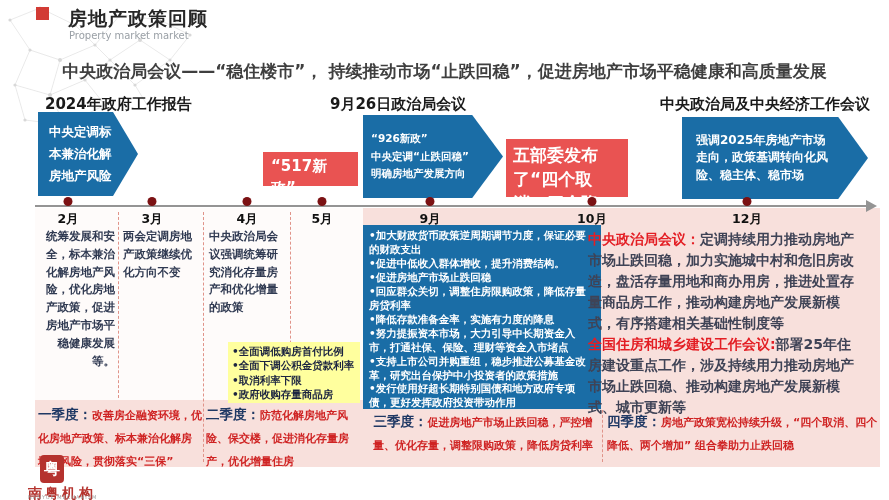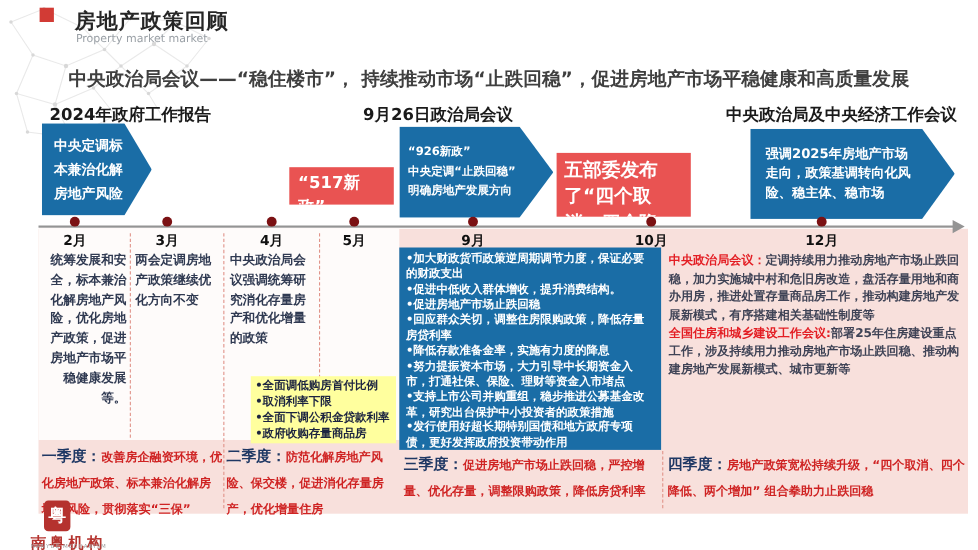--- a/index.html
+++ b/index.html
@@ -21,21 +21,21 @@
   .tl-line{position:absolute;left:35px;top:205px;width:833px;height:2px;background:#949494;}
   .tl-arrowhead{position:absolute;left:866px;top:200px;width:0;height:0;
                 border-left:11px solid #949494;border-top:6px solid transparent;border-bottom:6px solid transparent;}
   .tl-dot{position:absolute;top:197px;width:9px;height:9px;border-radius:50%;background:#7b1113;transform:translateX(-50%);}
   .tl-month{position:absolute;top:211px;transform:translateX(-50%);font-size:12.5px;font-weight:bold;color:#111;}
   .col-text{position:absolute;top:228px;font-size:11.5px;font-weight:600;color:#303a52;line-height:1.55;}
   .yellow-box{position:absolute;left:228px;top:342px;width:132px;height:61px;background:#ffff9e;
               padding:2px 4px;box-sizing:border-box;font-size:10.5px;font-weight:600;color:#1c2440;line-height:1.38;}
   .blue-box{position:absolute;left:363px;top:225px;width:238px;height:184px;background:#1a6da6;
             padding:4px 6px;box-sizing:border-box;color:#fff;font-size:10.5px;font-weight:bold;line-height:1.33;}
-  .dec-col{position:absolute;left:608px;top:229px;width:270px;font-size:11px;color:#3f4356;
+  .dec-col{position:absolute;left:588px;top:229px;width:270px;font-size:14px;color:#3f4356;
            font-weight:600;line-height:1.5;}
   .red-label{color:#e31e24;font-weight:bold;}
   .quarter{position:absolute;line-height:1.45;}
   .q-label{color:#1f3864;font-weight:bold;font-size:13.5px;margin-top:15px;}
   .q-text{color:#cf2323;font-weight:bold;font-size:11px;}
   .logo-seal{position:absolute;left:40px;top:455px;width:24px;height:28px;background:#b5322e;border-radius:4px;
              color:#fff;font-size:16px;font-weight:bold;display:flex;align-items:center;justify-content:center;}
   .logo-name{position:absolute;left:28px;top:485px;font-size:14px;font-weight:bold;color:#b5342f;letter-spacing:3px;}
   .logo-caption{position:absolute;left:28px;top:494px;font-size:5px;color:#9a9a9a;letter-spacing:1px;}
   .pre{white-space:pre-line;}
@@ -142,22 +142,22 @@
   <div class="tl-month" style="left:430px;">9月</div>
   <div class="tl-month" style="left:592px;">10月</div>
   <div class="tl-month" style="left:747px;">12月</div>
 
   <div class="col-text" style="left:37px;width:78px;text-align:right;">统筹发展和安全，标本兼治化解房地产风险，优化房地产政策，促进房地产市场平稳健康发展等。</div>
   <div class="col-text" style="left:209px;width:78px;">中央政治局会议强调统筹研究消化存量房产和优化增量的政策</div>
   <div class="col-text" style="left:123px;width:78px;">两会定调房地产政策继续优化方向不变</div>
 
   <div class="yellow-box">
     <div>•全面调低购房首付比例</div>
+    <div>•全面下调公积金贷款利率</div>
     <div>•取消利率下限</div>
-    <div>•全面下调公积金贷款利率</div>
     <div>•政府收购存量商品房</div>
   </div>
 
   <div class="blue-box">
     <div>•加大财政货币政策逆周期调节力度，保证必要的财政支出</div>
     <div>•促进中低收入群体增收，提升消费结构。</div>
     <div>•促进房地产市场止跌回稳</div>
     <div>•回应群众关切，调整住房限购政策，降低存量房贷利率</div>
     <div>•降低存款准备金率，实施有力度的降息</div>
     <div>•努力提振资本市场，大力引导中长期资金入市，打通社保、保险、理财等资金入市堵点</div>
@@ -169,21 +169,21 @@
     <span class="red-label">中央政治局会议：</span><span>定调持续用力推动房地产市场止跌回稳，加力实施城中村和危旧房改造，盘活存量用地和商办用房，推进处置存量商品房工作，推动构建房地产发展新模式，有序搭建相关基础性制度等</span><br>
     <span class="red-label">全国住房和城乡建设工作会议:</span><span>部署25年住房建设重点工作，涉及持续用力推动房地产市场止跌回稳、推动构建房地产发展新模式、城市更新等</span>
   </div>
 
   <div class="quarter" style="left:38px;top:402px;width:164px;">
     <span class="q-label">一季度：</span><span class="q-text">改善房企融资环境，优化房地产政策、标本兼治化解房地产风险，贯彻落实“三保”</span>
   </div>
   <div class="quarter" style="left:206px;top:402px;width:153px;">
     <span class="q-label">二季度：</span><span class="q-text">防范化解房地产风险、保交楼，促进消化存量房产，优化增量住房</span>
   </div>
-  <div class="quarter" style="left:367px;top:409px;width:232px;">
+  <div class="quarter" style="left:367px;top:409px;width:232px;text-align:center;">
     <span class="q-label">三季度：</span><span class="q-text">促进房地产市场止跌回稳，严控增量、优化存量，调整限购政策，降低房贷利率</span>
   </div>
   <div class="quarter" style="left:607px;top:409px;width:272px;">
     <span class="q-label">四季度：</span><span class="q-text">房地产政策宽松持续升级，“四个取消、四个降低、两个增加” 组合拳助力止跌回稳</span>
   </div>
 
   <div class="logo-seal">
     <span>粤</span>
   </div>
   <div class="logo-name">南粤机构</div>

